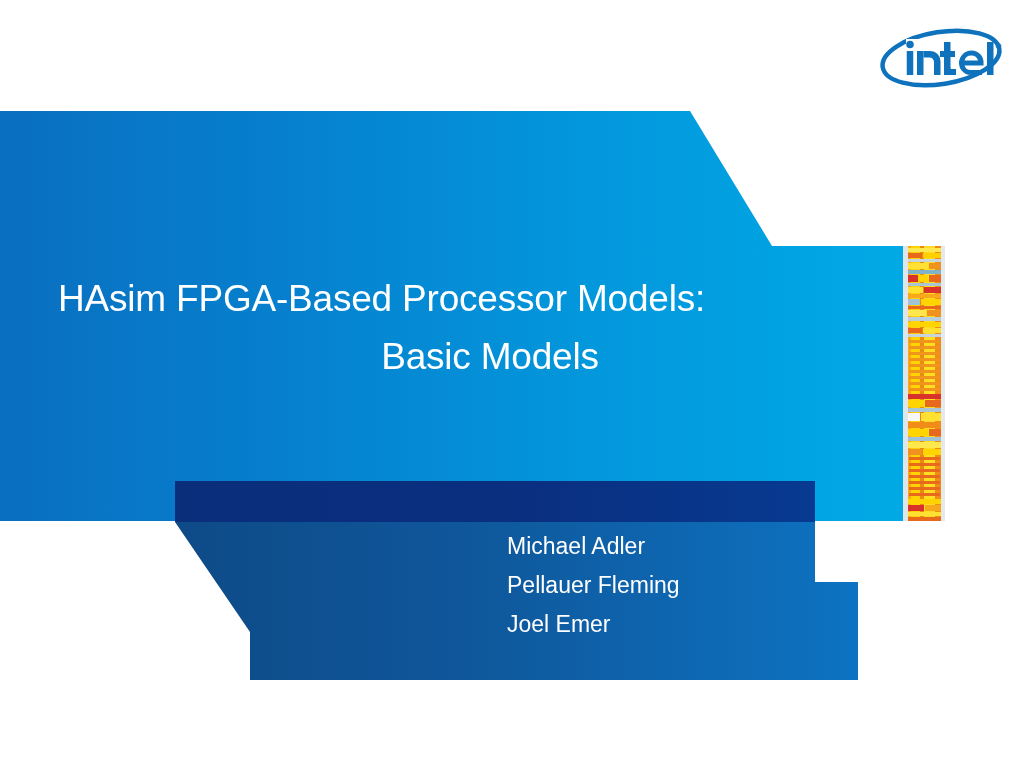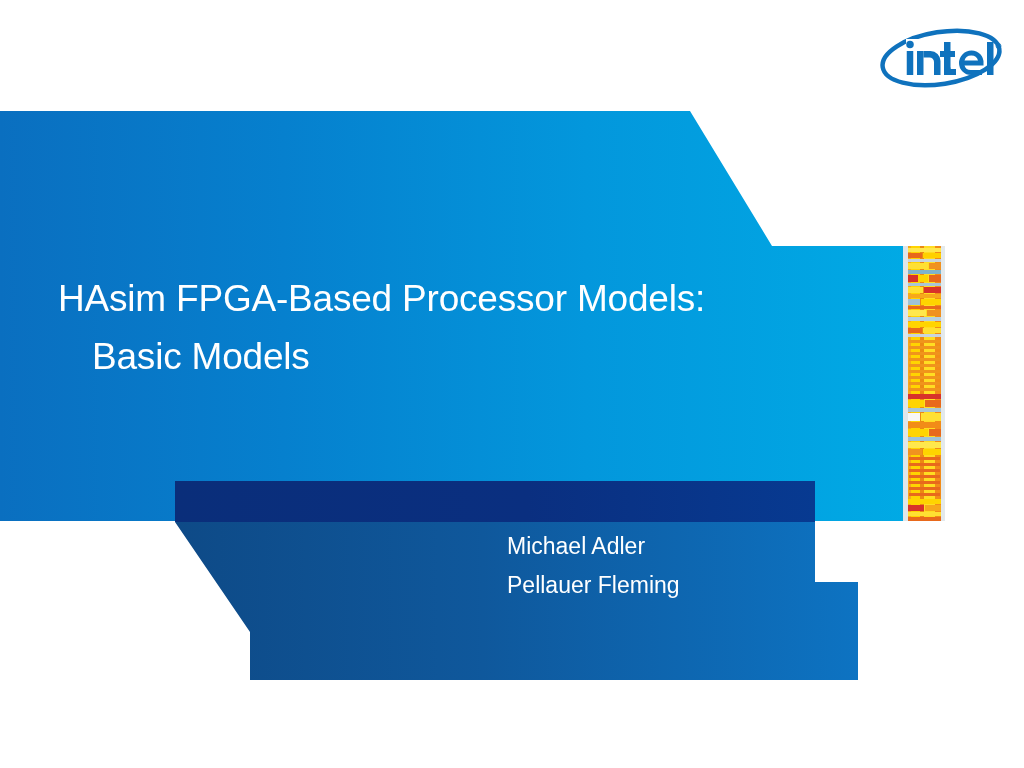--- a/index.html
+++ b/index.html
@@ -72,20 +72,21 @@
   .title-line {
     color: #ffffff;
     font-size: 37px;
     font-weight: 400;
     line-height: 58px;
     letter-spacing: -0.2px;
     white-space: nowrap;
   }
   .title-line.indented {
     padding-left: 34px;
+    text-align: center;
   }
 
   
   #authors-block {
     position: absolute;
     left: 507px;
     top: 527px;
     width: 340px;
   }
   .author-line {
@@ -249,15 +250,16 @@
   </div>
 
   <div id="title-block">
     <div class="title-line">HAsim FPGA-Based Processor Models:</div>
     <div class="title-line indented">Basic Models</div>
   </div>
 
   <div id="authors-block">
     <div class="author-line">Michael Adler</div>
     <div class="author-line">Pellauer Fleming</div>
+    <div class="author-line">Joel Emer</div>
   </div>
 
 </div>
 
 </body></html>

